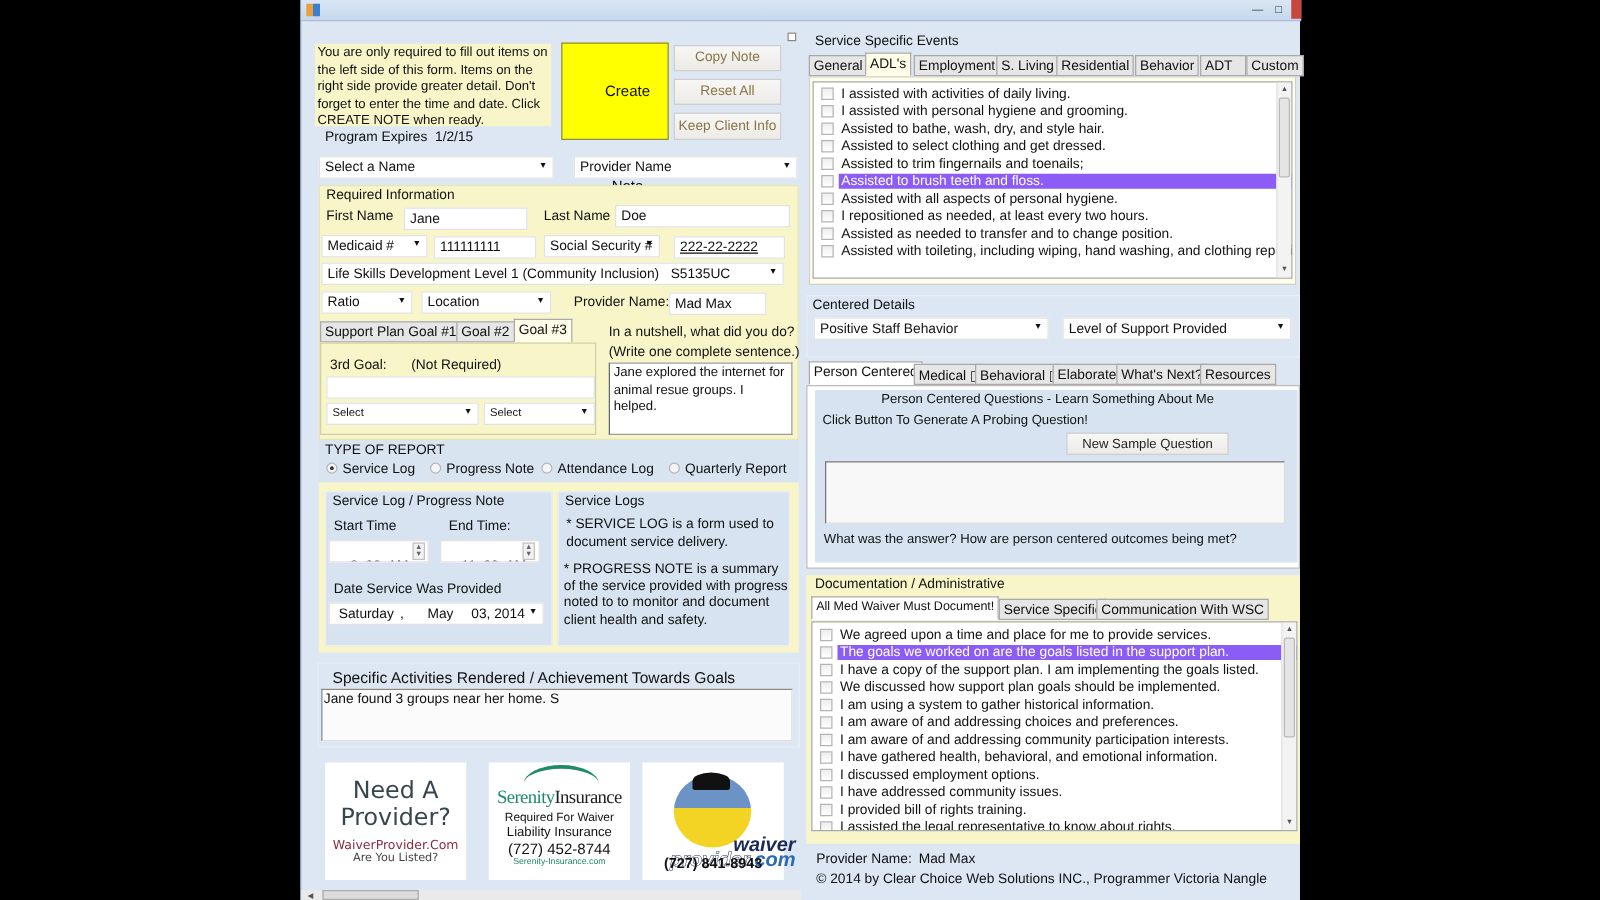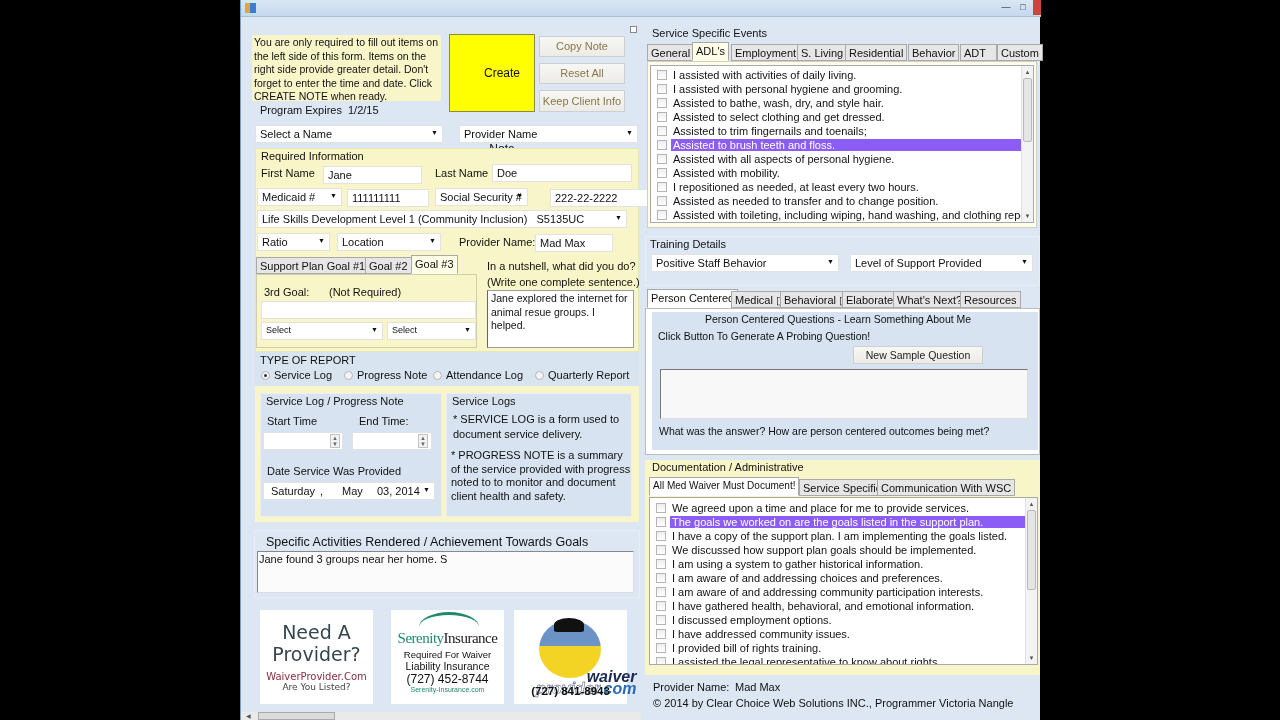--- a/index.html
+++ b/index.html
@@ -73,21 +73,21 @@
   <div class="lbl" style="left:194px;top:167px;">Last Name</div>
   <div class="field" style="left:251px;top:164px;width:140px;">Doe</div>
 
   <div class="combo" style="left:16px;top:188px;width:85px;">
     <span>Medicaid #</span><span class="arrow">▼</span>
   </div>
   <div class="field" style="left:106px;top:189px;width:82px;">111111111</div>
   <div class="combo" style="left:194px;top:188px;width:93px;">
     <span>Social Security #</span><span class="arrow">▼</span>
   </div>
-  <div class="field" style="left:309px;top:189px;width:104px;">222-22-2222</div>
+  <div class="field" style="left:298px;top:189px;width:89px;text-decoration:underline;">222-22-2222</div>
 
   <div class="combo" style="left:16px;top:210px;width:370px;">
     <span style="white-space:pre;">Life Skills Development Level 1 (Community Inclusion)   S5135UC</span><span class="arrow">▼</span>
   </div>
 
   <div class="combo" style="left:16px;top:233px;width:73px;">
     <span>Ratio</span><span class="arrow">▼</span>
   </div>
   <div class="combo" style="left:96px;top:233px;width:104px;">
     <span>Location</span><span class="arrow">▼</span>
@@ -229,44 +229,40 @@
         <div class="list-row sel">
           <span class="cb"></span>
           <span class="txt">Assisted to brush teeth and floss.</span>
         </div>
         <div class="list-row">
           <span class="cb"></span>
           <span class="txt">Assisted with all aspects of personal hygiene.</span>
         </div>
         <div class="list-row">
           <span class="cb"></span>
-          <span class="txt">Assisted with mobility.</span>
-        </div>
-        <div class="list-row">
-          <span class="cb"></span>
           <span class="txt">I repositioned as needed, at least every two hours.</span>
         </div>
         <div class="list-row">
           <span class="cb"></span>
           <span class="txt">Assisted as needed to transfer and to change position.</span>
         </div>
         <div class="list-row">
           <span class="cb"></span>
           <span class="txt">Assisted with toileting, including wiping, hand washing, and clothing repositi</span>
         </div>
       </div>
     <div class="vscroll">
       <div class="up" style="top:0;">▲</div>
       <div class="thumb" style="top:12px;height:64px;"></div>
       <div class="dn" style="bottom:0;">▼</div>
     </div>
   </div>
 
   <div class="abs" style="left:404px;top:236px;width:395px;height:50px;border:1px solid #e8eef5;"></div>
-  <div class="lbl" style="left:409px;top:238px;">Training Details</div>
+  <div class="lbl" style="left:409px;top:238px;">Centered Details</div>
   <div class="combo" style="left:410px;top:254px;width:188px;">
     <span>Positive Staff Behavior</span><span class="arrow">▼</span>
   </div>
   <div class="combo" style="left:609px;top:254px;width:183px;">
     <span>Level of Support Provided</span><span class="arrow">▼</span>
   </div>
 
   <div class="abs" style="left:406px;top:291px;width:390px;height:18px;">
     <div class="tab active" style="left:0;background:#fff;">Person Centered</div>
     <div class="tab" style="left:84px;top:0;">Medical ▯</div>

